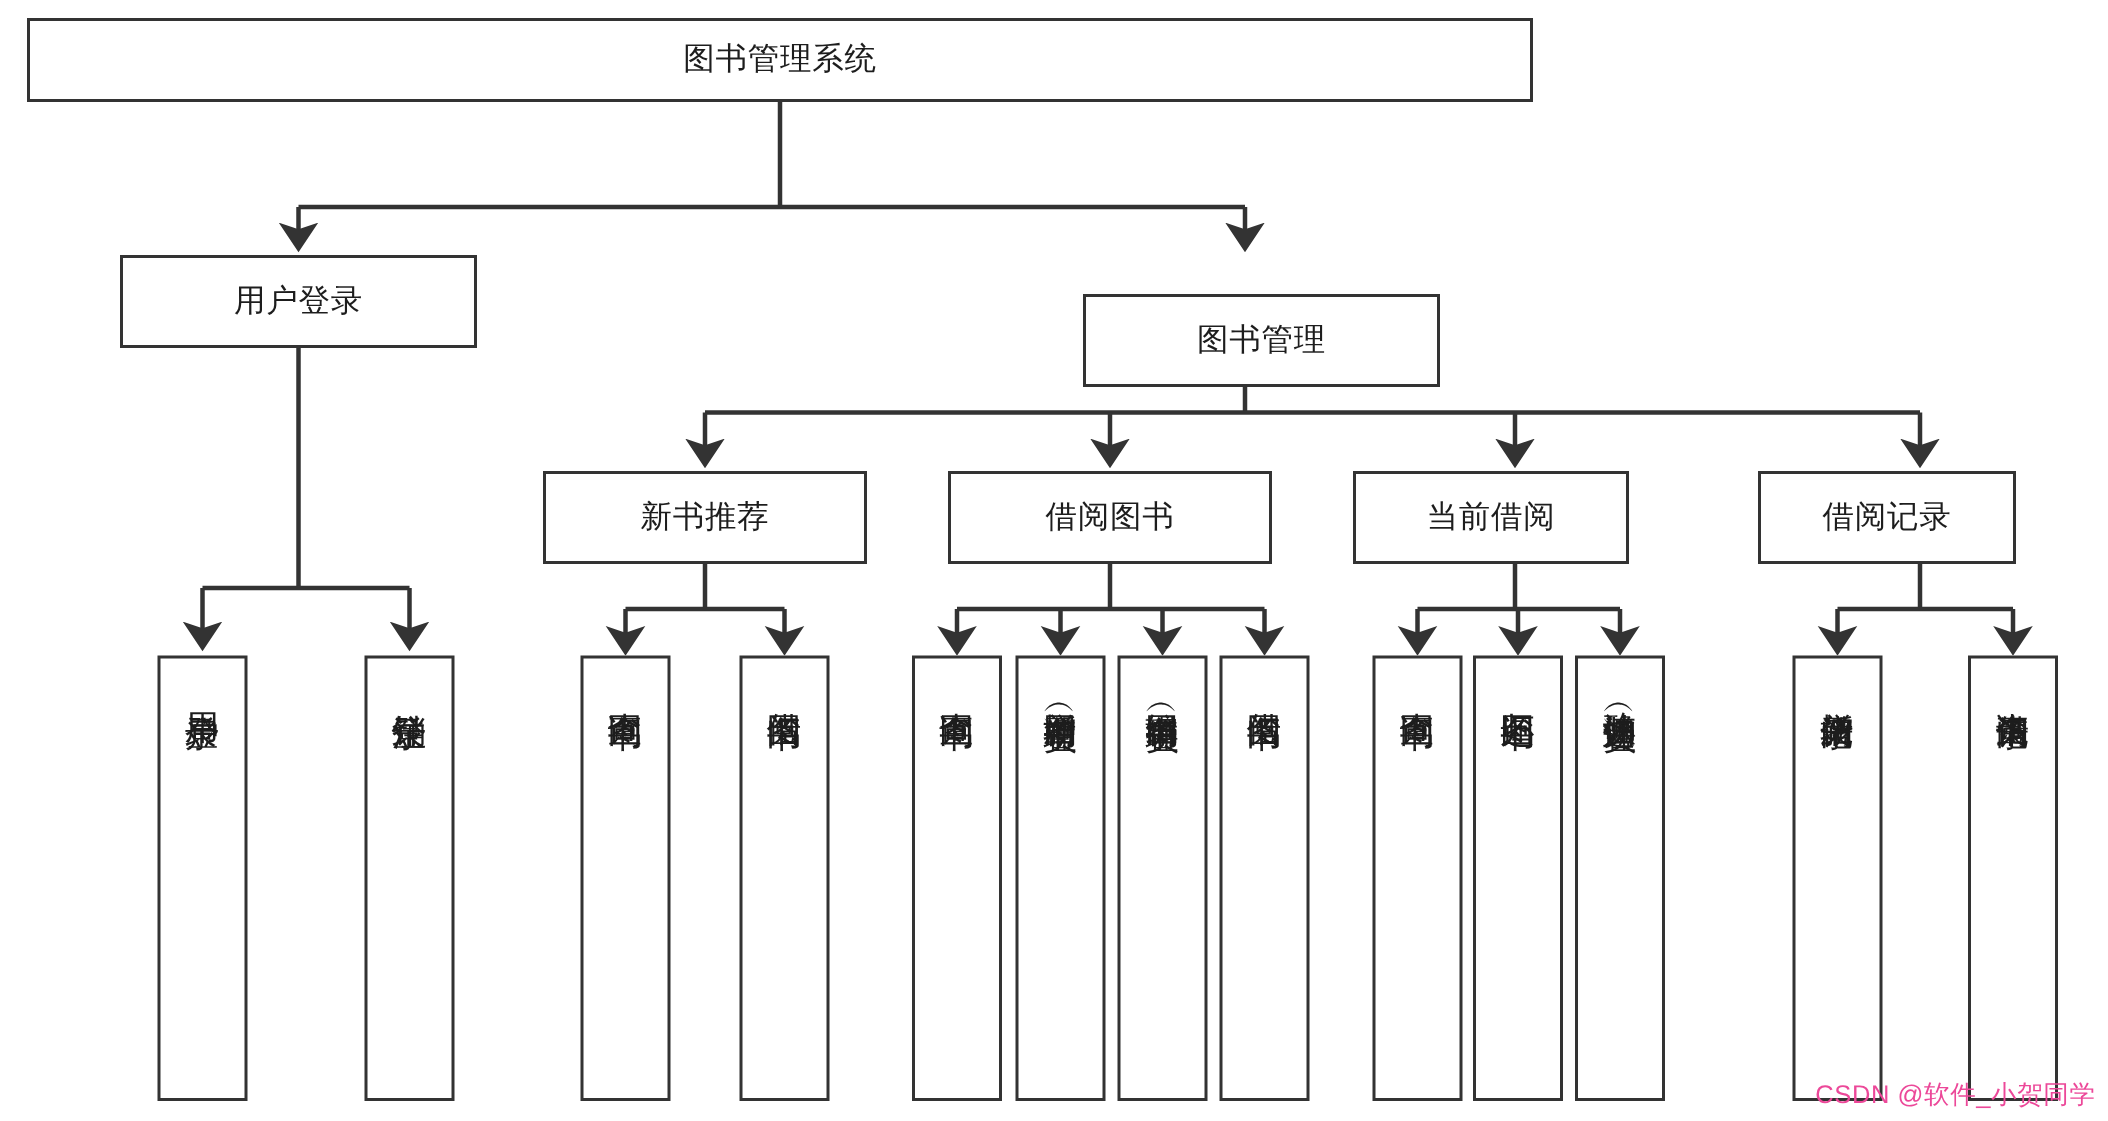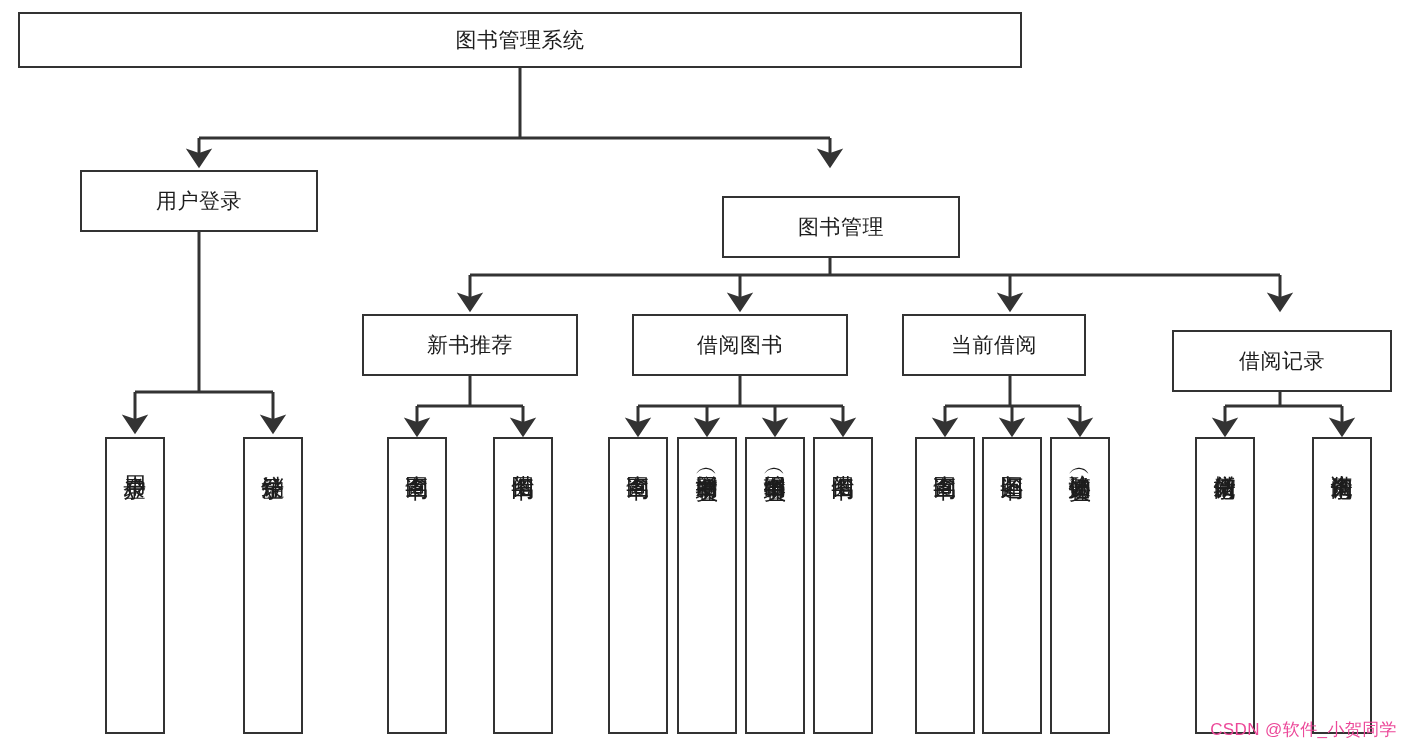--- a/index.html
+++ b/index.html
@@ -139,21 +139,21 @@
 
   <div class="node h" style="left:362px; top:314px; width:216px; height:62px;">
     <span class="lbl">新书推荐</span>
   </div>
   <div class="node h" style="left:632px; top:314px; width:216px; height:62px;">
     <span class="lbl">借阅图书</span>
   </div>
   <div class="node h" style="left:902px; top:314px; width:184px; height:62px;">
     <span class="lbl">当前借阅</span>
   </div>
-  <div class="node h" style="left:1172px; top:314px; width:220px; height:62px;margin-top:16px;">
+  <div class="node h" style="left:1172px; top:314px; width:172px; height:62px;">
     <span class="lbl">借阅记录</span>
   </div>
 
   <div class="node v" style="left:105px; top:437px; width:60px; height:297px;">
     <span class="lbl">用户登录</span>
   </div>
   <div class="node v" style="left:243px; top:437px; width:60px; height:297px;">
     <span class="lbl">注销登录</span>
   </div>
 

